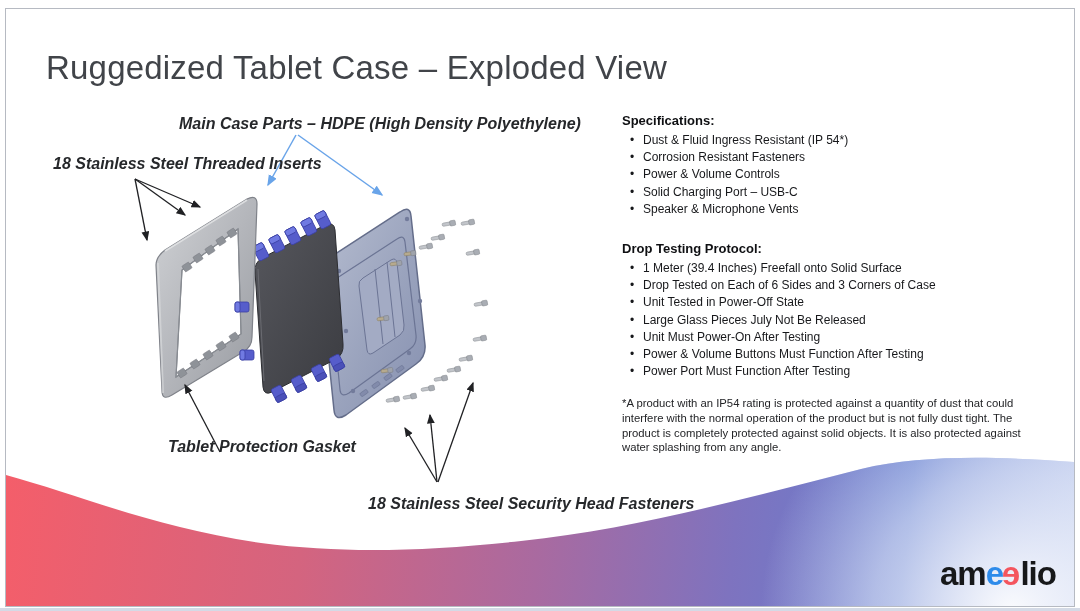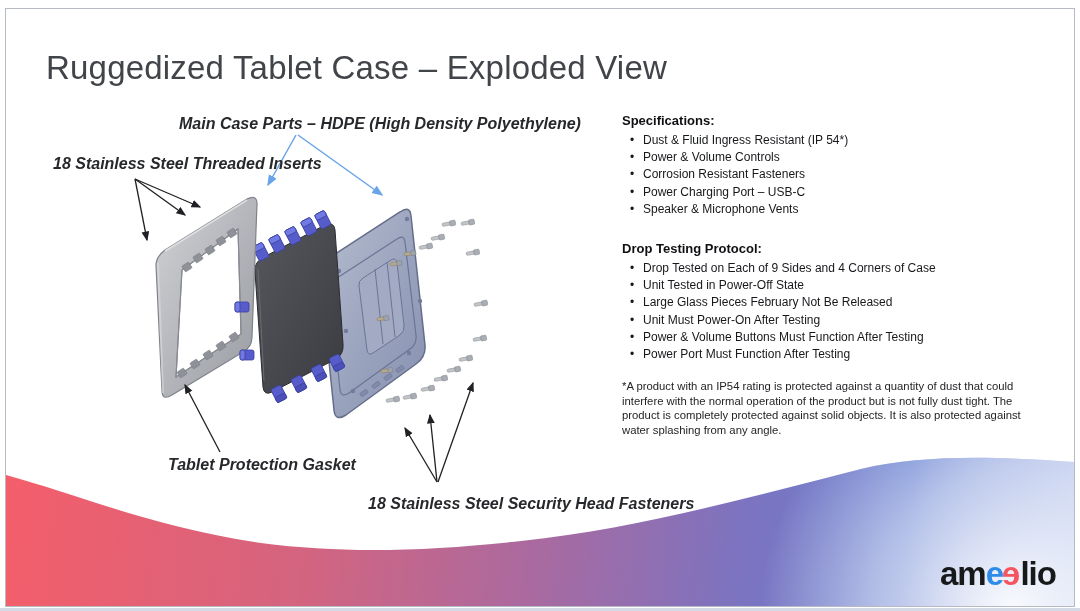--- a/index.html
+++ b/index.html
@@ -17,21 +17,21 @@
     white-space:nowrap;
   }
 
   
   .dlabel {
     position:absolute; font-size:16px; font-style:italic; font-weight:600;
     color:#26282b; white-space:nowrap;
   }
   .dlabel.threaded { left:26px;  top:146px;margin-left:21px; }
   .dlabel.maincase { left:173px; top:106px; }
-  .dlabel.gasket   { left:162px; top:447px; }
+  .dlabel.gasket   { left:162px; top:429px; }
   .dlabel.fastener { left:332px; top:486px;margin-left:30px; }
 
   .diagram-svg { position:absolute; left:0; top:0; width:1070px; height:599px; }
 
   
   .right-col { position:absolute; left:616px; top:103px; width:425px; color:#17181b; }
   .sec-heading { font-size:13px; font-weight:700; color:#0f1013; line-height:18px; }
   .bullets { list-style:none; margin-top:2px; }
   .bullets li {
     position:relative; padding-left:21px; font-size:12px; line-height:17.2px; color:#17181b;
@@ -321,32 +321,33 @@
   <div class="dlabel threaded">18 Stainless Steel Threaded Inserts</div>
   <div class="dlabel maincase">Main Case Parts – HDPE (High Density Polyethylene)</div>
   <div class="dlabel gasket">Tablet Protection Gasket</div>
   <div class="dlabel fastener">18 Stainless Steel Security Head Fasteners</div>
 
   <div class="right-col">
     <div class="sec-heading">Specifications:</div>
     <ul class="bullets">
 
     <li class="bullet-item">Dust &amp; Fluid Ingress Resistant (IP 54*)</li>
+        <li class="bullet-item">Corrosion Resistant Fasteners</li>
         <li class="bullet-item">Power &amp; Volume Controls</li>
-        <li class="bullet-item">Corrosion Resistant Fasteners</li>
-        <li class="bullet-item">Power Charging Port – USB-C</li>
+        <li class="bullet-item">Solid Charging Port – USB-C</li>
         <li class="bullet-item">Speaker &amp; Microphone Vents</li>
       </ul>
 
     <div class="sec-heading second">Drop Testing Protocol:</div>
     <ul class="bullets">
 
-        <li class="bullet-item">Drop Tested on Each of 9 Sides and 4 Corners of Case</li>
+    <li class="bullet-item">1 Meter (39.4 Inches) Freefall onto Solid Surface</li>
+        <li class="bullet-item">Drop Tested on Each of 6 Sides and 3 Corners of Case</li>
         <li class="bullet-item">Unit Tested in Power-Off State</li>
-        <li class="bullet-item">Large Glass Pieces February Not Be Released</li>
+        <li class="bullet-item">Large Glass Pieces July Not Be Released</li>
         <li class="bullet-item">Unit Must Power-On After Testing</li>
         <li class="bullet-item">Power &amp; Volume Buttons Must Function After Testing</li>
         <li class="bullet-item">Power Port Must Function After Testing</li>
       </ul>
 
     <div class="footnote">*A product with an IP54 rating is protected against a quantity of dust that could interfere with the normal operation of the product but is not fully dust tight. The product is completely protected against solid objects. It is also protected against water splashing from any angle.</div>
   </div>
 
   <div class="logo">
     <span>am</span><span class="e-blue">e</span><span class="e-red">e</span><span>lio</span>

